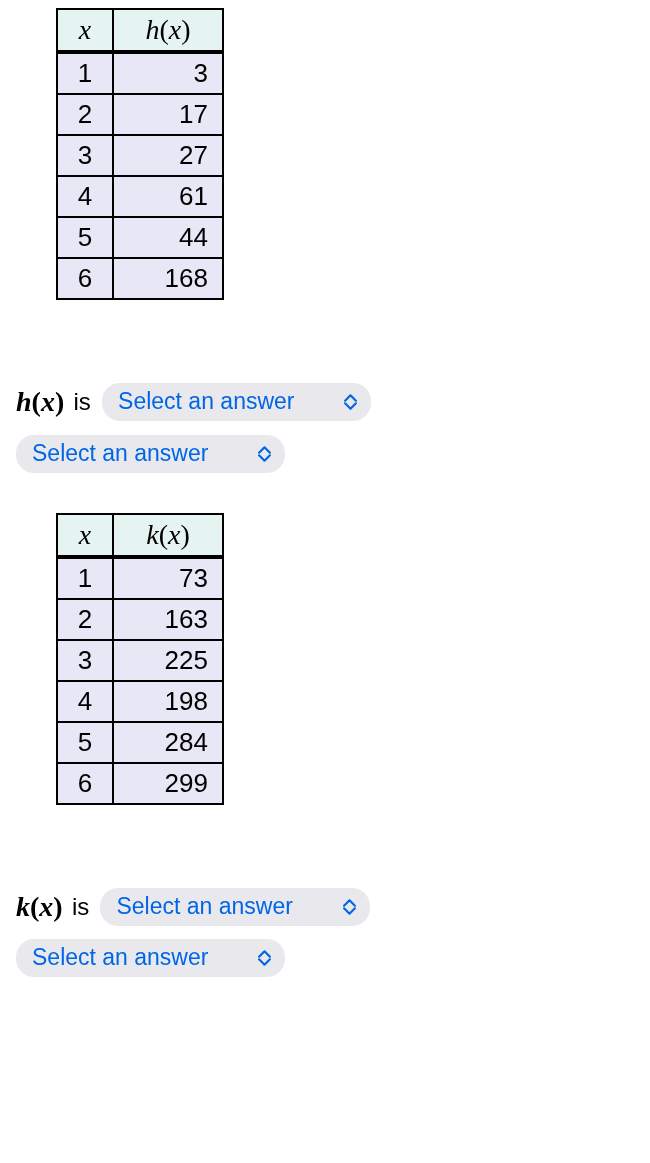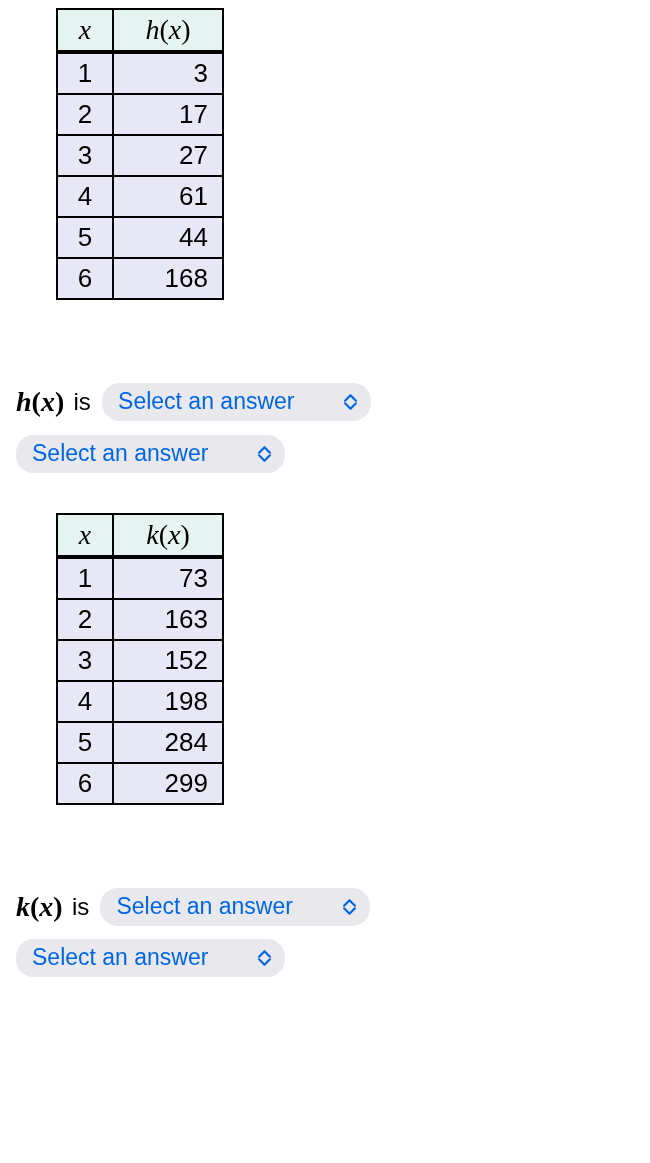--- a/index.html
+++ b/index.html
@@ -192,21 +192,21 @@
     <tr>
         <td class="x-col">1</td>
         <td class="val-col">73</td>
       </tr>
     <tr>
         <td class="x-col">2</td>
         <td class="val-col">163</td>
       </tr>
     <tr>
         <td class="x-col">3</td>
-        <td class="val-col">152</td>
+        <td class="val-col">225</td>
       </tr>
     <tr>
         <td class="x-col">4</td>
         <td class="val-col">198</td>
       </tr>
     <tr>
         <td class="x-col">5</td>
         <td class="val-col">284</td>
       </tr>
     <tr>

